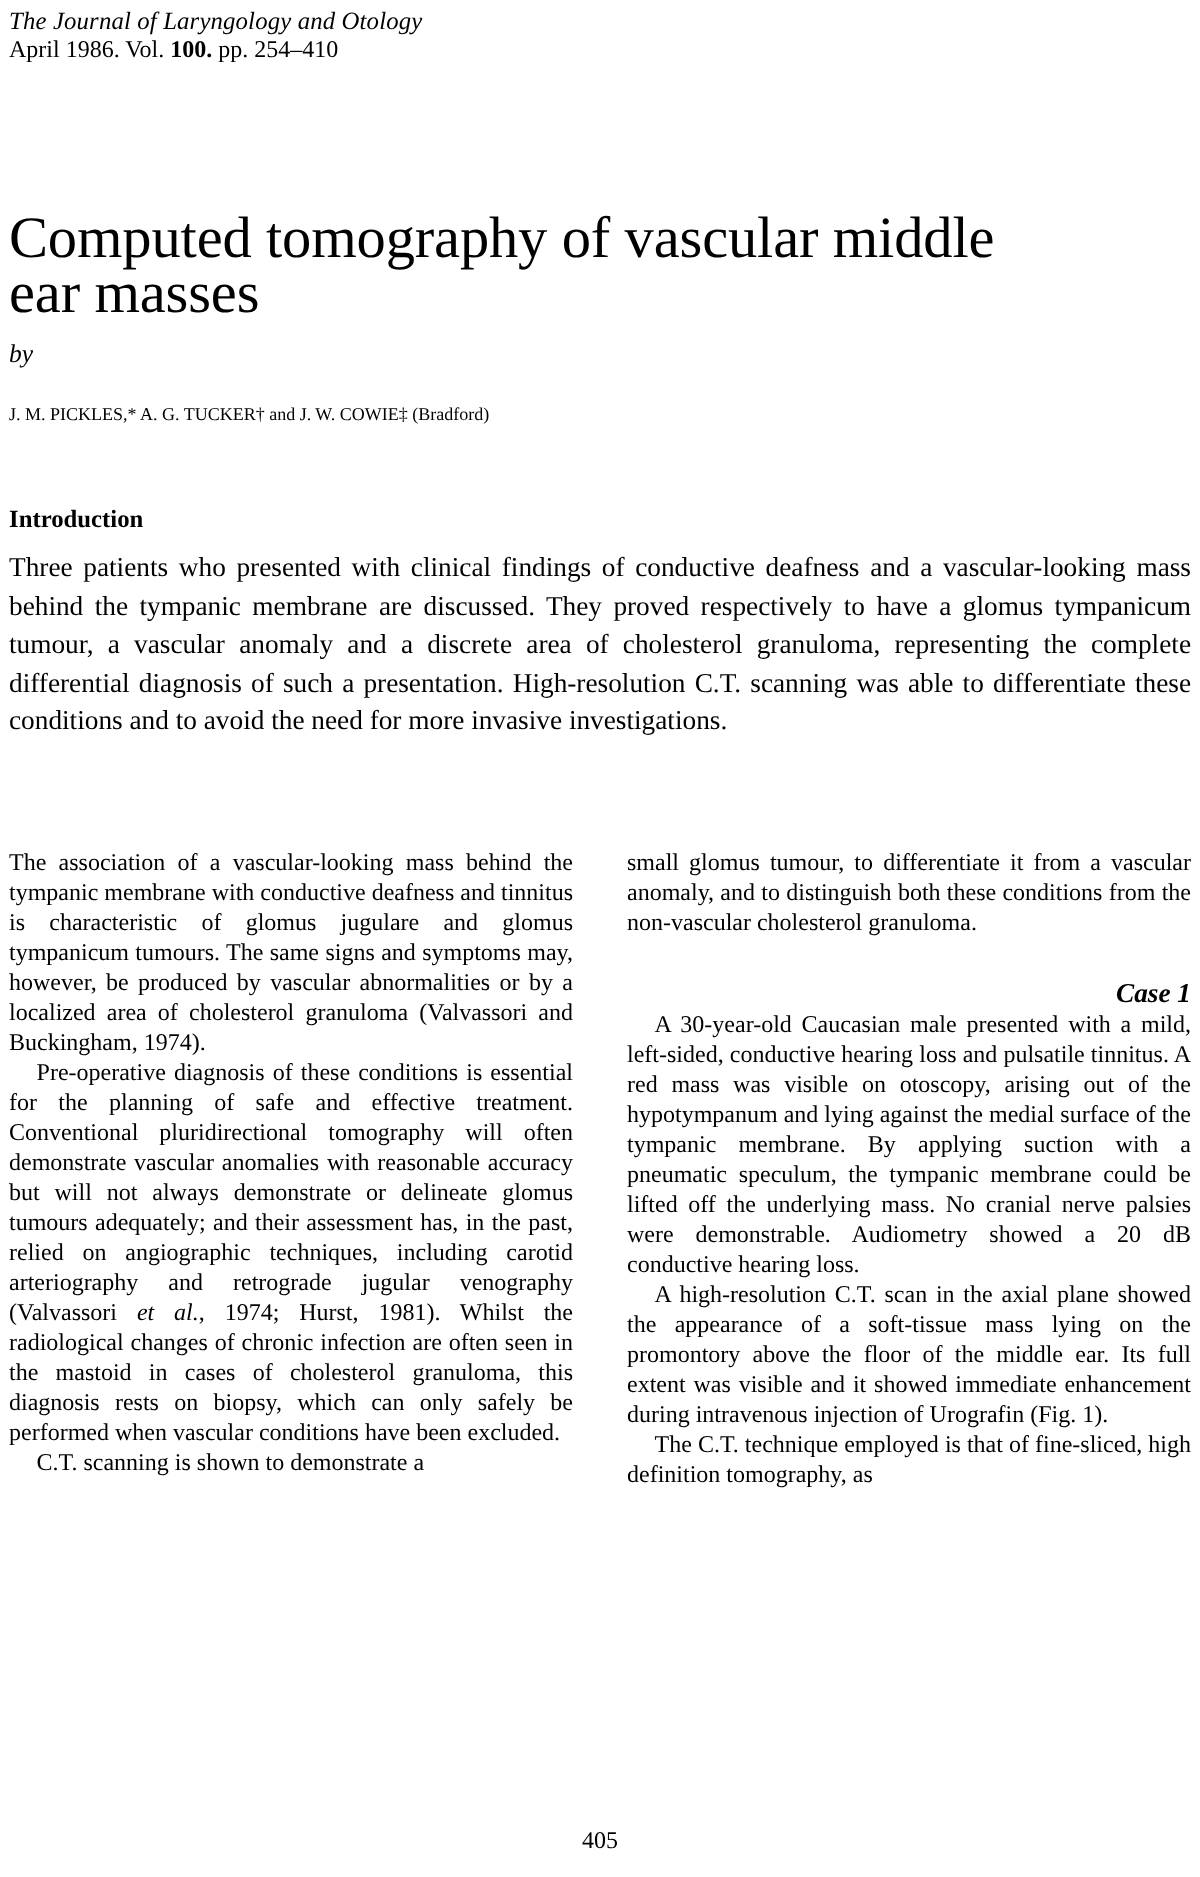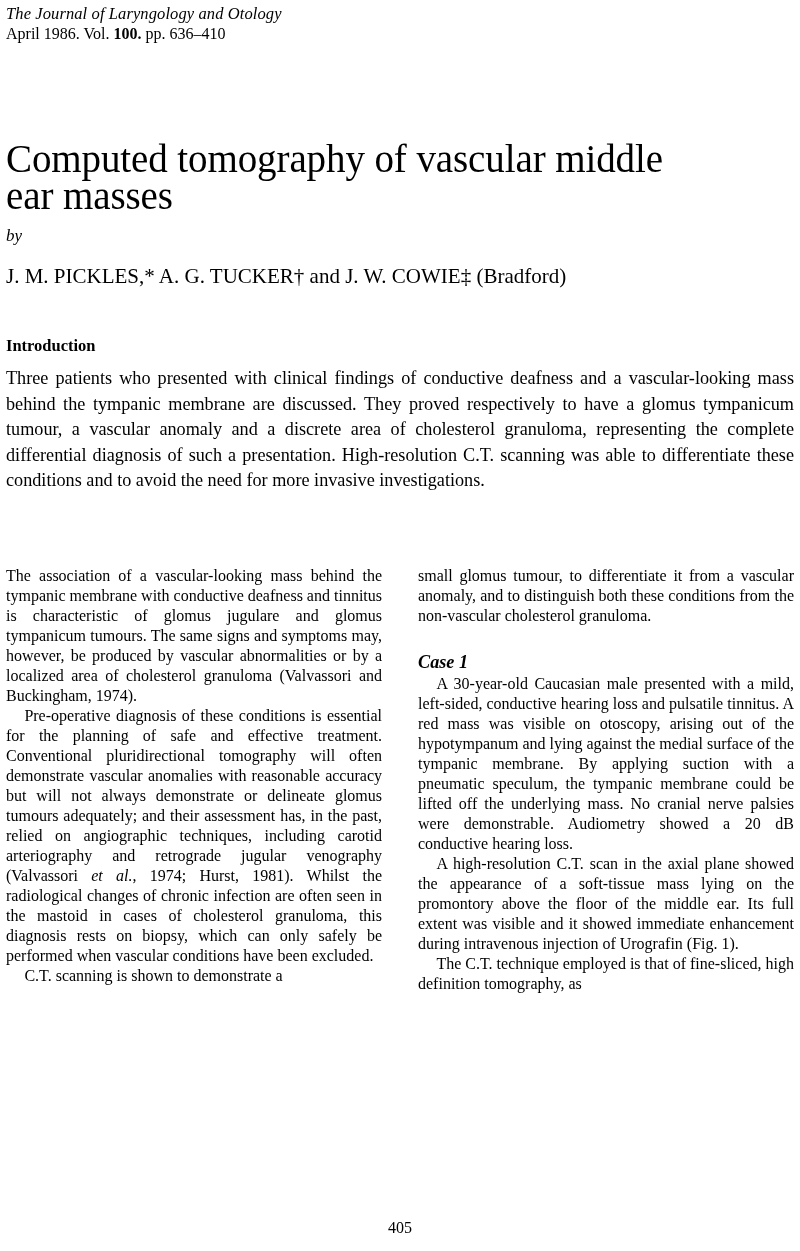--- a/index.html
+++ b/index.html
@@ -60,21 +60,21 @@
     margin: 0;
     letter-spacing: -0.1px;
   }
   .byword {
     font-style: italic;
     font-size: 17px;
     line-height: 24px;
     margin-top: 10px;
   }
   .authors {
-    font-size: 21px;
+    font-size: 12px;
     line-height: 24px;
     margin-top: 16px;
     white-space: nowrap;
   }
 
   
   .abstract-block {
     position: absolute;
     left: 6px;
     top: 336px;
@@ -122,21 +122,21 @@
     text-indent: 1.15em;
   }
   .col p.noindent {
     text-indent: 0;
   }
   .case-heading {
     font-style: italic;
     font-size: 18.2px;
     line-height: 24.1px;
     margin: 24px 0 0 0;
-    text-align: left;
+    text-align: right;
   }
   .after-heading { margin-top: 0; }
   em.it { font-style: italic; }
 
   
   .footnote {
     position: absolute;
     left: 22px;
     top: 1184px;
     width: 760px;
@@ -154,21 +154,21 @@
     line-height: 20px;
   }
 </style>
 </head>
 <body>
 
 <div class="page">
 
   <div class="journal-head">
     <div class="journal-title">The Journal of Laryngology and Otology</div>
-    <div class="journal-issue"><span>April 1986. Vol. </span><span class="vol-num">100.</span><span> pp. 636–410</span></div>
+    <div class="journal-issue"><span>April 1986. Vol. </span><span class="vol-num">100.</span><span> pp. 254–410</span></div>
   </div>
 
   <div class="title-block">
     <h1 class="article-title">Computed tomography of vascular middle ear masses</h1>
     <div class="byword">by</div>
     <div class="authors">J. M. PICKLES,* A. G. TUCKER† and J. W. COWIE‡ (Bradford)</div>
   </div>
 
   <div class="abstract-block">
     <h2 class="section-heading">Introduction</h2>

